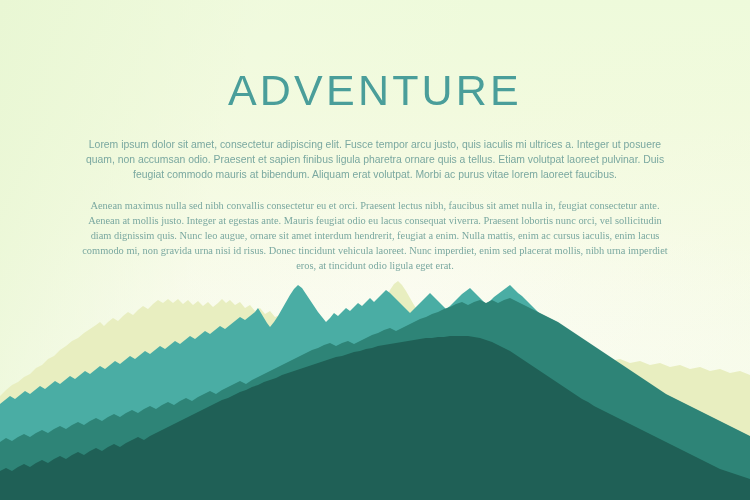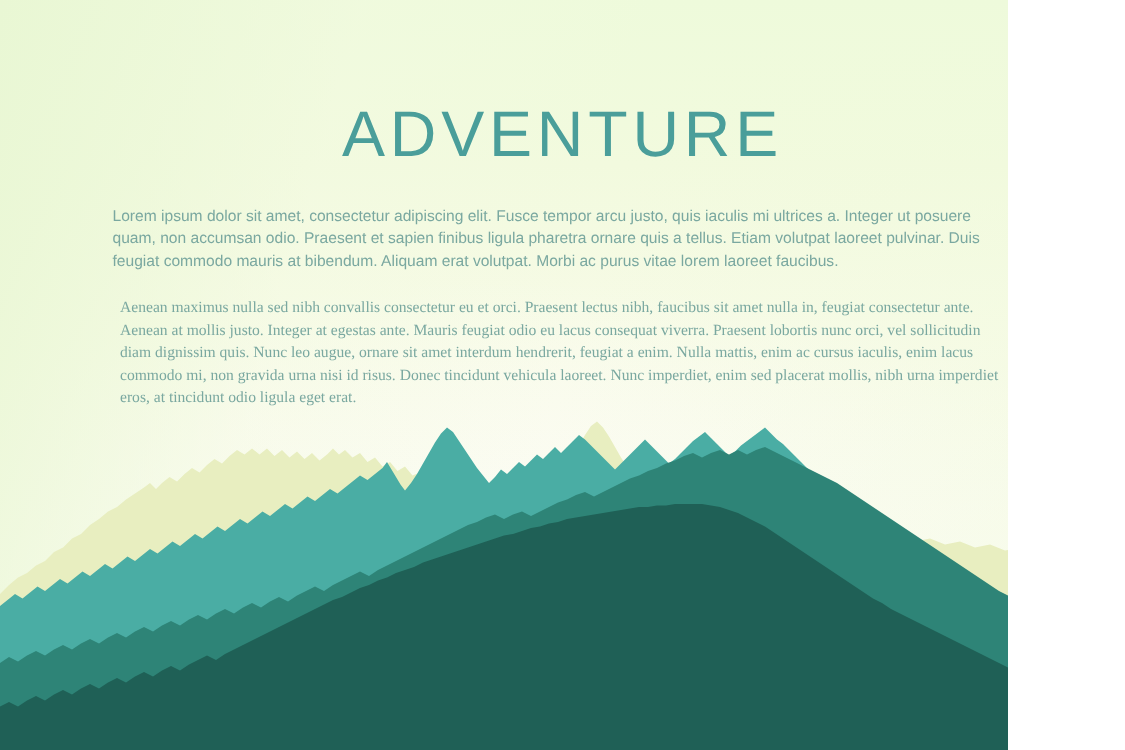--- a/index.html
+++ b/index.html
@@ -5,21 +5,21 @@
   html, body {
     margin: 0;
     padding: 0;
     background: #ffffff;
   }
   body {
     font-family: "Liberation Sans", sans-serif;
   }
   #poster {
     position: relative;
-    width: 672px;
+    width: 750px;
     height: 500px;
     overflow: hidden;
   }
   #sky {
     position: absolute;
     inset: 0;
     background:
       radial-gradient(ellipse 120% 80% at 50% 95%, #fbfcf3 0%, #fbfcf3 28%, rgba(251,252,243,0) 72%),
       linear-gradient(to bottom, #eefadb 0%, #f2fade 22%, #f8fbe8 48%, #fcfcf1 72%, #fdfdf6 100%);
   }
@@ -48,21 +48,21 @@
     font-size: 43px;
     letter-spacing: 3.2px;
     font-weight: 400;
     color: #4a9e9a;
     margin: 0;
     padding-top: 68px;
     line-height: 1.05;
     font-family: "Liberation Sans", sans-serif;
   }
   .para {
-    text-align: left;
+    text-align: center;
     font-size: 10.4px;
     line-height: 15px;
     color: #7aa8a0;
     margin: 0 auto;
     font-family: "Liberation Sans", sans-serif;
   }
   .para-1 {
     width: 600px;
     padding-top: 24px;
   }

